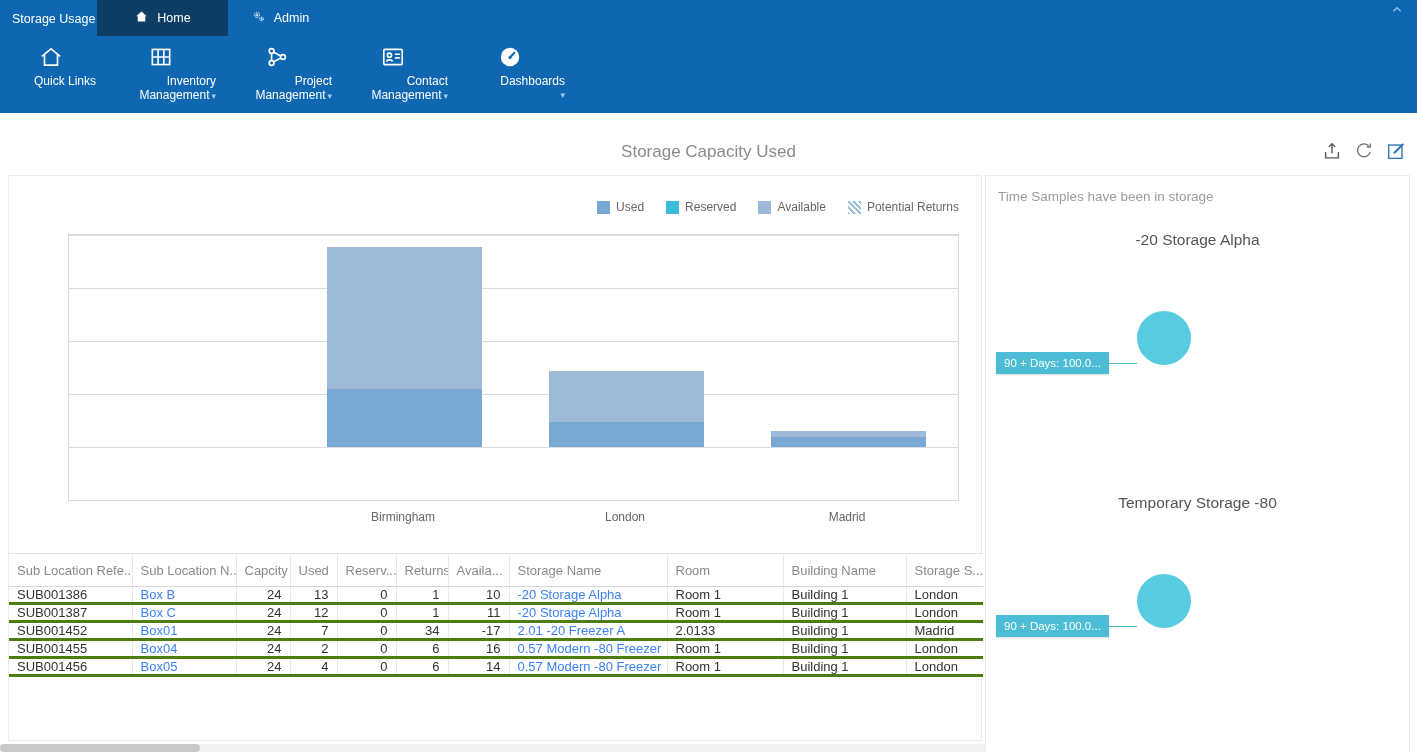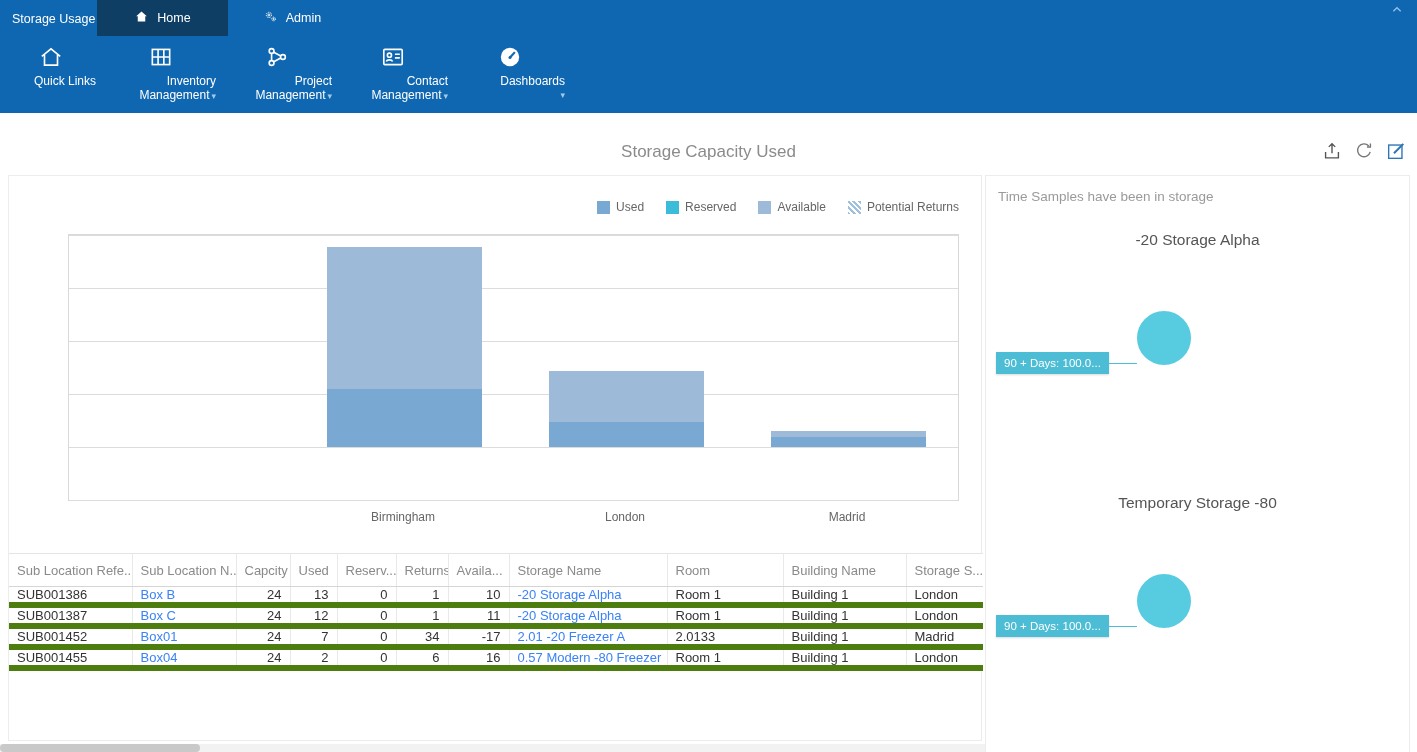--- a/index.html
+++ b/index.html
@@ -6,21 +6,21 @@
   html,body{background:#fff}
   body{font-family:"Liberation Sans",sans-serif}
   .app{position:relative;width:1417px;height:752px;overflow:hidden;background:#fff}
 
   
   .header{position:absolute;left:0;top:0;width:100%;height:113px;background:#1067b1;color:#fff}
   .app-title{position:absolute;left:12px;top:12px;font-size:12.5px}
   .tab{position:absolute;top:0;height:36px;display:flex;align-items:center;justify-content:center;gap:8px;font-size:12.5px;cursor:pointer}
   .tab svg{width:15px;height:15px}
   .tab-home{left:97px;width:131px;background:#0e3e63}
-  .tab-admin{left:246px;width:92px}
+  .tab-admin{left:234px;width:92px}
   .scroll-top{position:absolute;right:8px;top:2px;width:24px;height:20px;cursor:pointer;text-align:center}
   .scroll-top svg{width:16px;height:16px}
   .nav-item{position:absolute;top:44px;text-align:right;color:#fff;font-size:12px;line-height:14px;cursor:pointer}
   .nav-item .ic{display:block;margin:0 auto 4px auto;width:26px;height:26px}
   .nav-item svg{width:26px;height:26px}
   .caret{color:#a3c9e8;font-size:9px;margin-left:2px}
   .caret-block{display:block;margin:0}
   .ni-quick{left:6px;width:90px}
   .ni-inventory{left:106px;width:110px}
   .ni-project{left:222px;width:110px}
@@ -41,21 +41,21 @@
   .y-labels{position:absolute;left:0;top:58px;width:52px;height:267px;font-size:11px;color:#666}
   .ytick{position:absolute;width:100%;text-align:right;padding-right:7px}
   .plot{position:absolute;left:59px;top:58px;width:891px;height:267px;border:1px solid #d9d9d9}
   .gridline{position:absolute;left:0;width:100%;height:1px;background:#dcdcdc}
   .bar-seg{position:absolute;cursor:pointer}
   .x-labels{position:absolute;left:59px;top:334px;width:891px;height:20px;font-size:12px;color:#666}
   .xtick{position:absolute;width:160px;text-align:center}
 
   .data-table{position:absolute;left:0;top:377px;width:973px;border-collapse:collapse;table-layout:fixed;font-size:13px;color:#333;background:#fff}
   .data-table th{font-weight:normal;color:#8a8a8a;text-align:left;height:33px;border-top:1px solid #e4e4e4;border-bottom:1px solid #d5d5d5;cursor:pointer}
-  .data-table td{height:14px;border-bottom:6px solid #4d7c0f}
+  .data-table td{height:14px;border-bottom:3px solid #4d7c0f}
   .data-table th,.data-table td{padding:0 8px;border-right:1px solid #e9e9e9;overflow:hidden;white-space:nowrap}
   .data-table th:last-child,.data-table td:last-child{border-right:none}
   .num{text-align:right}
   .linkcell{color:#3b82f6;cursor:pointer}
 
   
   .right-card{position:absolute;left:985px;top:175px;width:425px;height:633px;border:1px solid #ececec;background:#fff}
   .panel-title{position:absolute;left:12px;top:13px;font-size:13.5px;color:#9a9a9a}
   .donut-block{position:absolute;left:0;width:100%;height:260px}
   .donut-title{position:absolute;top:0;width:100%;text-align:center;font-size:15.5px;color:#555}
@@ -296,20 +296,33 @@
             <td class="num">24</td>
             <td class="num">2</td>
             <td class="num">0</td>
             <td class="num">6</td>
             <td class="num">16</td>
             <td class="linkcell">0.57 Modern -80 Freezer</td>
             <td>Room 1</td>
             <td>Building 1</td>
             <td>London</td>
           </tr>
+          <tr>
+            <td>SUB001456</td>
+            <td class="linkcell">Box05</td>
+            <td class="num">24</td>
+            <td class="num">4</td>
+            <td class="num">0</td>
+            <td class="num">6</td>
+            <td class="num">14</td>
+            <td class="linkcell">0.57 Modern -80 Freezer</td>
+            <td>Room 1</td>
+            <td>Building 1</td>
+            <td>London</td>
+          </tr>
         </tbody>
     </table>
   </section>
 
   <aside class="right-card">
     <div class="panel-title">Time Samples have been in storage</div>
   <div class="donut-block" style="top: 55px;">
         <div class="donut-title">-20 Storage Alpha</div>
         <div class="pie-label" style="background: rgb(76, 189, 212);">90 + Days: 100.0...</div>
         <div class="connector" style="background: rgb(76, 189, 212);"></div>

